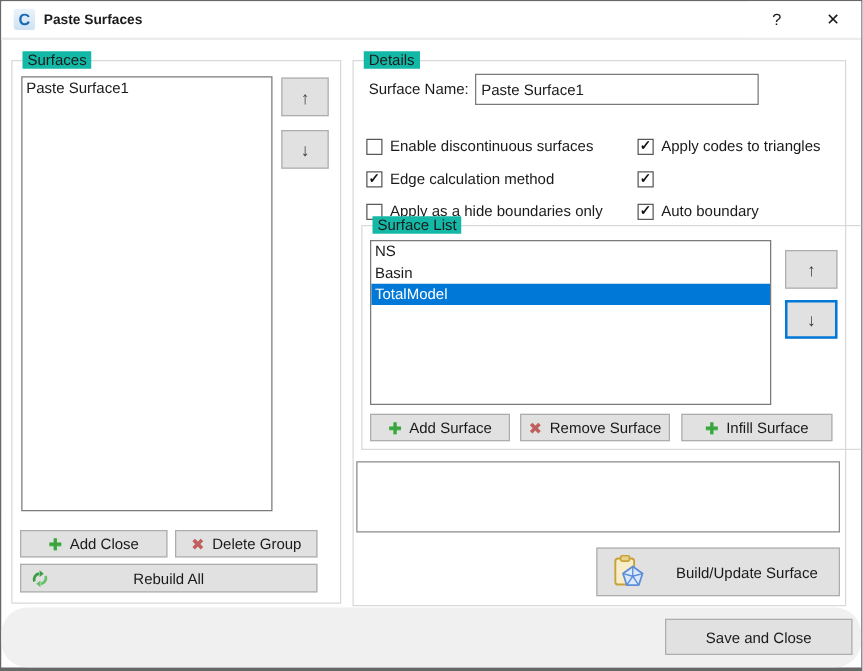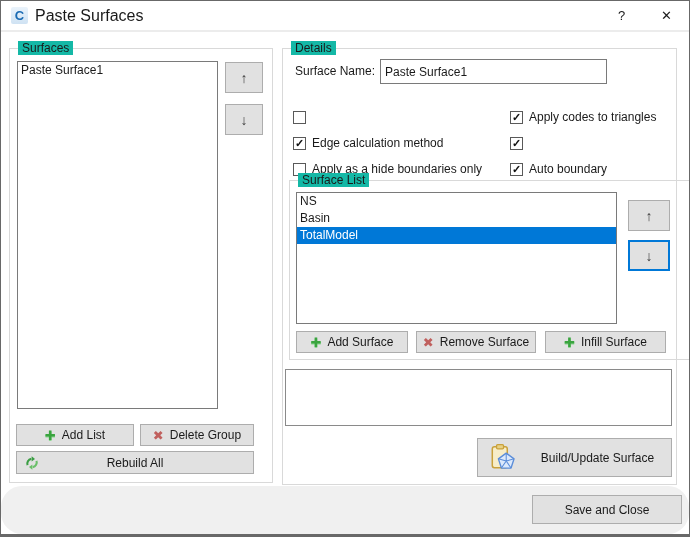--- a/index.html
+++ b/index.html
@@ -8,21 +8,21 @@
 
   .window { position:relative; width:690px; height:537px; background:#ffffff;
             border:1px solid #686868; border-bottom-width:3px; overflow:hidden; }
 
   
   .titlebar { position:absolute; top:0; left:0; right:0; height:31px; background:#fff;
               display:flex; align-items:center; border-bottom:2px solid #ececec; }
   .app-icon { width:17px; height:17px; margin:0 7px 0 10px; border-radius:2px;
               background:linear-gradient(#eaf3fb,#cfe2f3); color:#1a6ab3; font-weight:bold;
               font-size:13px; display:flex; align-items:center; justify-content:center; }
-  .window-title { flex:1; font-size:16px; }
+  .window-title { flex:1; font-size:11px;font-weight:bold; }
   .cap-btn { width:45px; height:29px; display:flex; align-items:center; justify-content:center;
              font-size:13px; color:#1a1a1a; background:#fff; border:none; cursor:default; }
 
   
   .group { position:absolute; border:1px solid #d9d9d9; background:transparent; }
   .group-label { position:absolute; top:-8px; left:8px; background:#14b8a6; padding:0 4px; }
 
   
   .listbox { position:absolute; background:#fff; border:1px solid #7a7a7a; overflow:hidden; }
   .list-item { height:17px; line-height:17px; padding-left:3px; white-space:nowrap; }
@@ -83,21 +83,21 @@
 
     <button class="btn arrow-btn" style="left:215px; top:13px; width:38px; height:31px;">
       <span>↑</span>
     </button>
     <button class="btn arrow-btn" style="left:215px; top:55px; width:38px; height:31px;">
       <span>↓</span>
     </button>
 
     <button class="btn" style="left:6px; top:375px; width:118px; height:22px;">
       <span class="glyph plus-glyph">✚</span>
-      <span>Add List</span>
+      <span>Add Close</span>
     </button>
     <button class="btn" style="left:130px; top:375px; width:114px; height:22px;">
       <span class="glyph x-glyph">✖</span>
       <span>Delete Group</span>
     </button>
     <button class="btn" style="left:6px; top:402px; width:238px; height:23px;">
       <span class="btn-icon-left">
         <svg width="16" height="16" viewBox="0 0 18 18">
           <path d="M4 11.5 A5.3 5.3 0 0 1 8.2 4.4" fill="none" stroke="#3b9e44" stroke-width="2.4"></path>
           <polygon points="8.6,1.4 8.6,7.4 12.4,4.4" fill="#3b9e44"></polygon>
@@ -111,20 +111,21 @@
 
   <div class="group" style="left:281px; top:47px; width:395px; height:437px;">
     <span class="group-label">Details</span>
 
     <span class="flabel" style="left:12px; top:15px;">Surface Name:</span>
     <input class="textfield" style="left: 97px; top: 10px; width: 227px; height: 25px;" value="Paste Surface1">
 
     <div class="cb-grid" style="left:10px; top:55px; width:378px;">
       <label class="cb">
         <span class="box"></span>
+        <span>Enable discontinuous surfaces</span>
       </label>
       <label class="cb">
         <span class="box on">
             <span class="check">✓</span>
           </span>
         <span>Apply codes to triangles</span>
       </label>
       <label class="cb">
         <span class="box on">
             <span class="check">✓</span>

